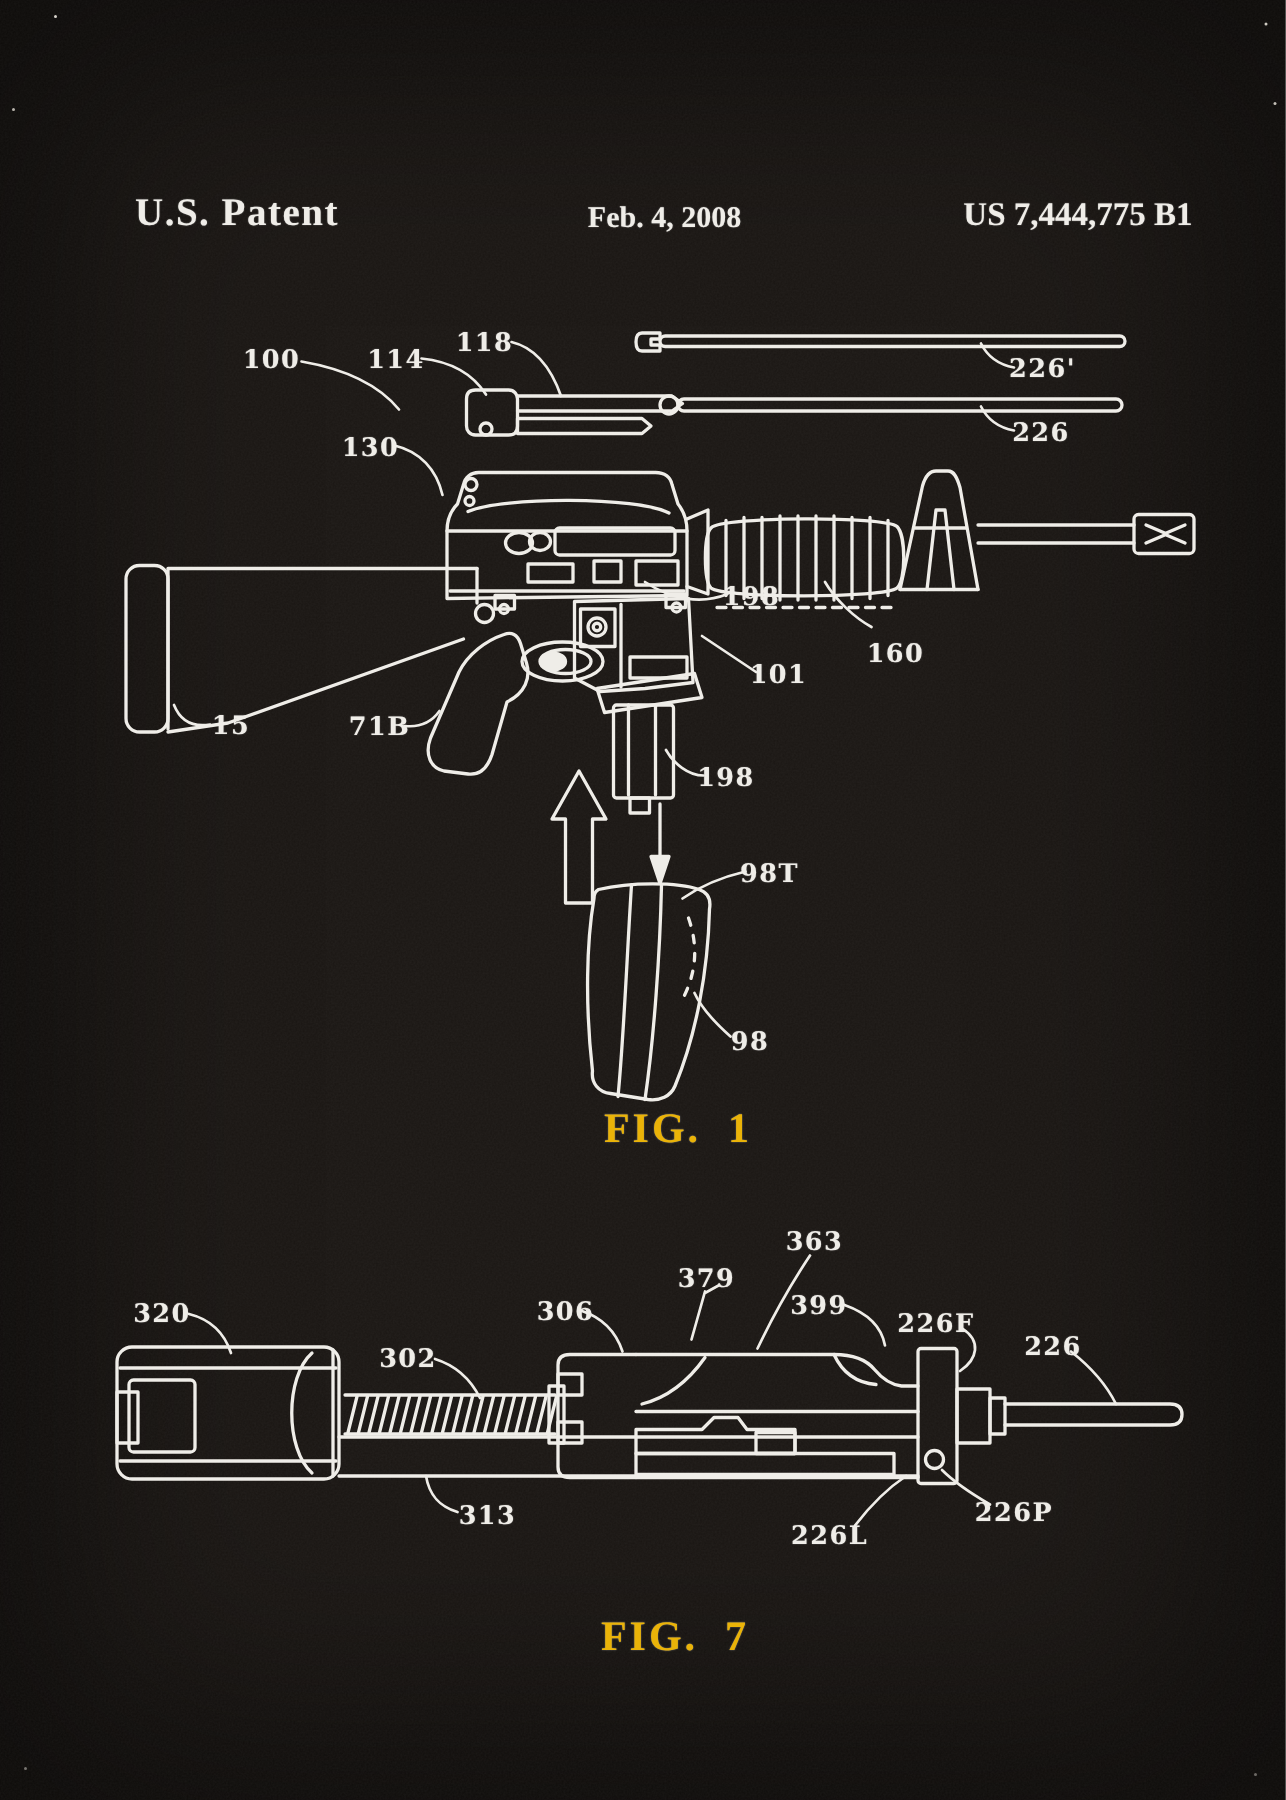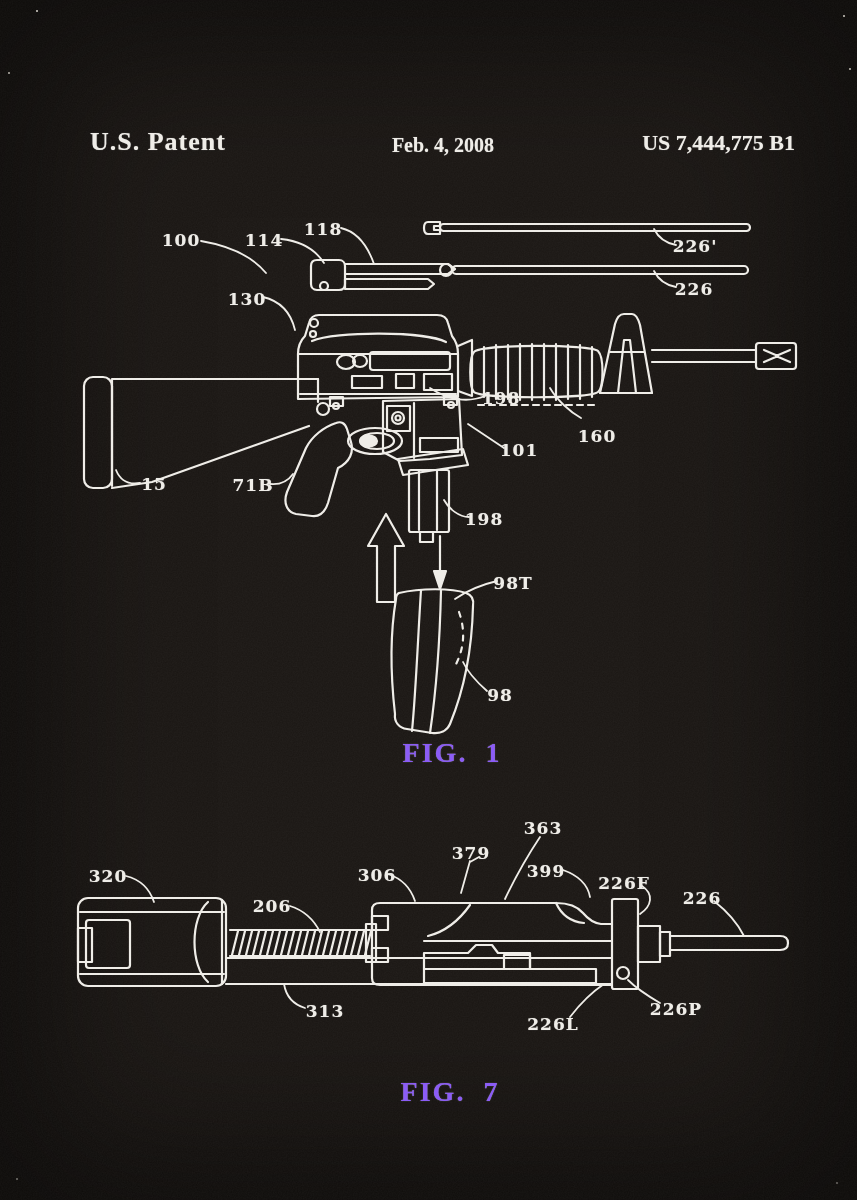--- a/index.html
+++ b/index.html
@@ -27,21 +27,21 @@
   .hdr-date{left:443px;top:134px;font-size:20px;transform:translateX(-50%);}
   .hdr-num{right:62px;top:130px;font-size:22px;}
   .ref{
     position:absolute;transform:translate(-50%,-50%);
     color:#efede8;font-family:"DejaVu Serif",serif;font-weight:bold;
     font-size:17px;letter-spacing:1px;white-space:nowrap;
     text-shadow:0 0 1px rgba(255,255,255,0.4);
   }
   .caption{
     position:absolute;transform:translate(-50%,-50%);
-    color:#8b5cf6;font-weight:bold;font-size:28px;letter-spacing:2px;
+    color:#eab308;font-weight:bold;font-size:28px;letter-spacing:2px;
     white-space:pre;text-shadow:0 0 1px rgba(255,255,255,0.5);
   }
   .specks{position:absolute;left:36px;top:10px;width:2px;height:2px;background:#d8d4cc;border-radius:50%;
     box-shadow:807px 5px 0 #cfcbc2, -28px 62px 0 #b9b5ad, 813px 58px 0 #c4c0b8, -20px 1168px 0 rgba(220,216,208,0.5), 800px 1172px 0 rgba(220,216,208,0.45);}
 </style>
 </head>
 <body>
 
 <div class="poster">
 
@@ -216,21 +216,21 @@
   <span class="ref" style="left:597px;top:436px">160</span>
   <span class="ref" style="left:519px;top:450px">101</span>
   <span class="ref" style="left:154px;top:484px">15</span>
   <span class="ref" style="left:253px;top:485px">71B</span>
   <span class="ref" style="left:484px;top:519px">198</span>
   <span class="ref" style="left:513px;top:583px">98T</span>
   <span class="ref" style="left:500px;top:695px">98</span>
   <div class="caption" style="left:452px;top:753px">FIG.  1</div>
 
   <span class="ref" style="left:108px;top:876px">320</span>
-  <span class="ref" style="left:272px;top:906px">206</span>
+  <span class="ref" style="left:272px;top:906px">302</span>
   <span class="ref" style="left:377px;top:875px">306</span>
   <span class="ref" style="left:471px;top:853px">379</span>
   <span class="ref" style="left:543px;top:828px">363</span>
   <span class="ref" style="left:546px;top:871px">399</span>
   <span class="ref" style="left:624px;top:883px">226F</span>
   <span class="ref" style="left:702px;top:898px">226</span>
   <span class="ref" style="left:325px;top:1011px">313</span>
   <span class="ref" style="left:553px;top:1024px">226L</span>
   <span class="ref" style="left:676px;top:1009px">226P</span>
   <div class="caption" style="left:450px;top:1092px">FIG.  7</div>

